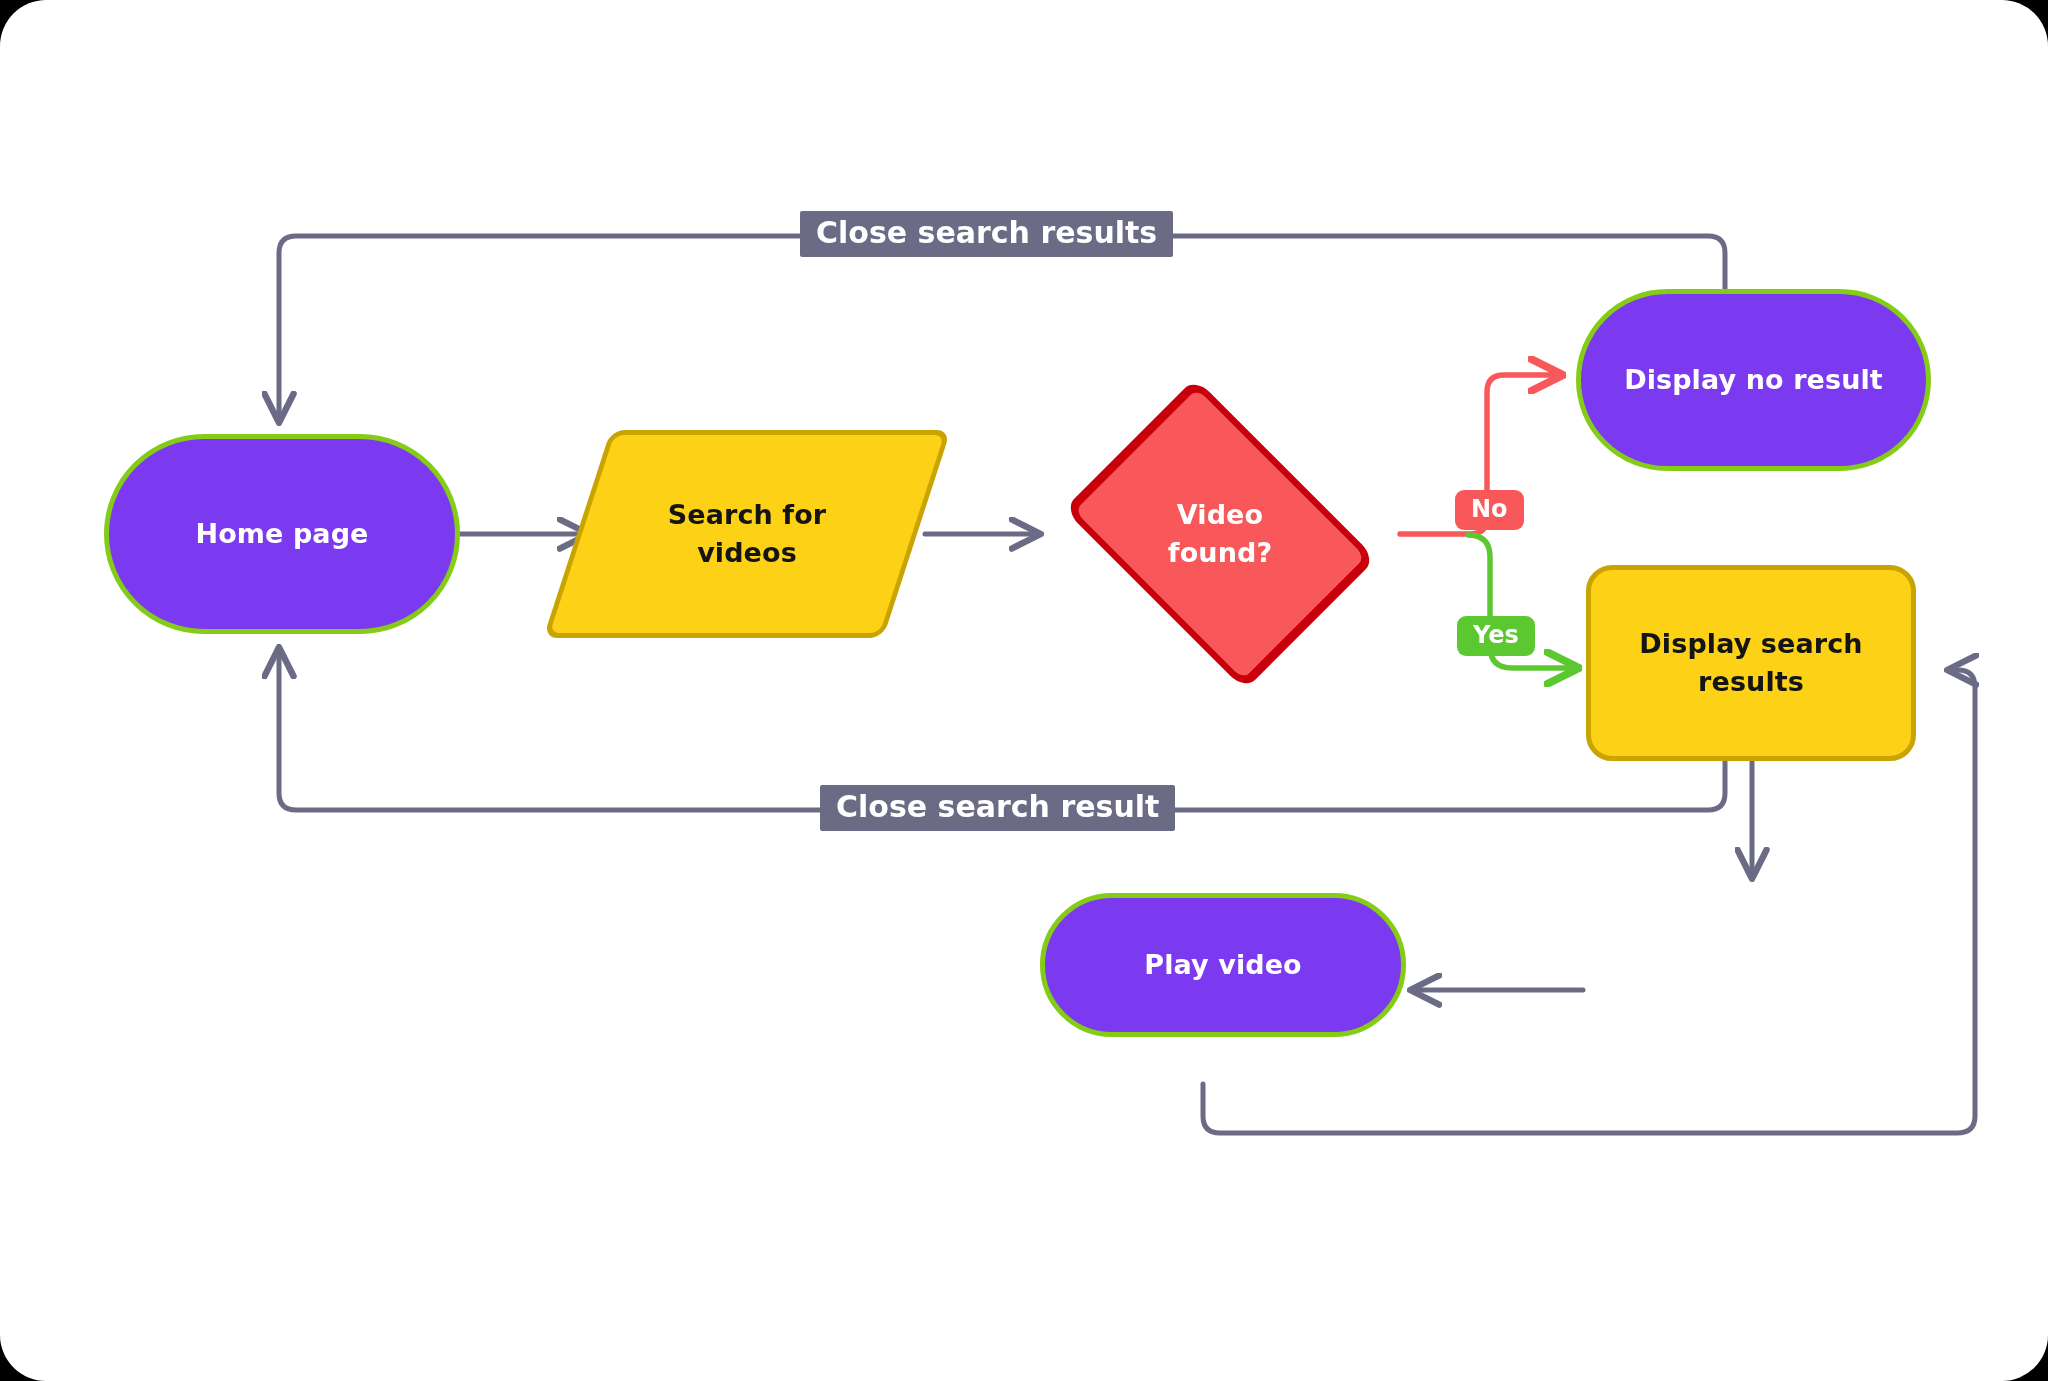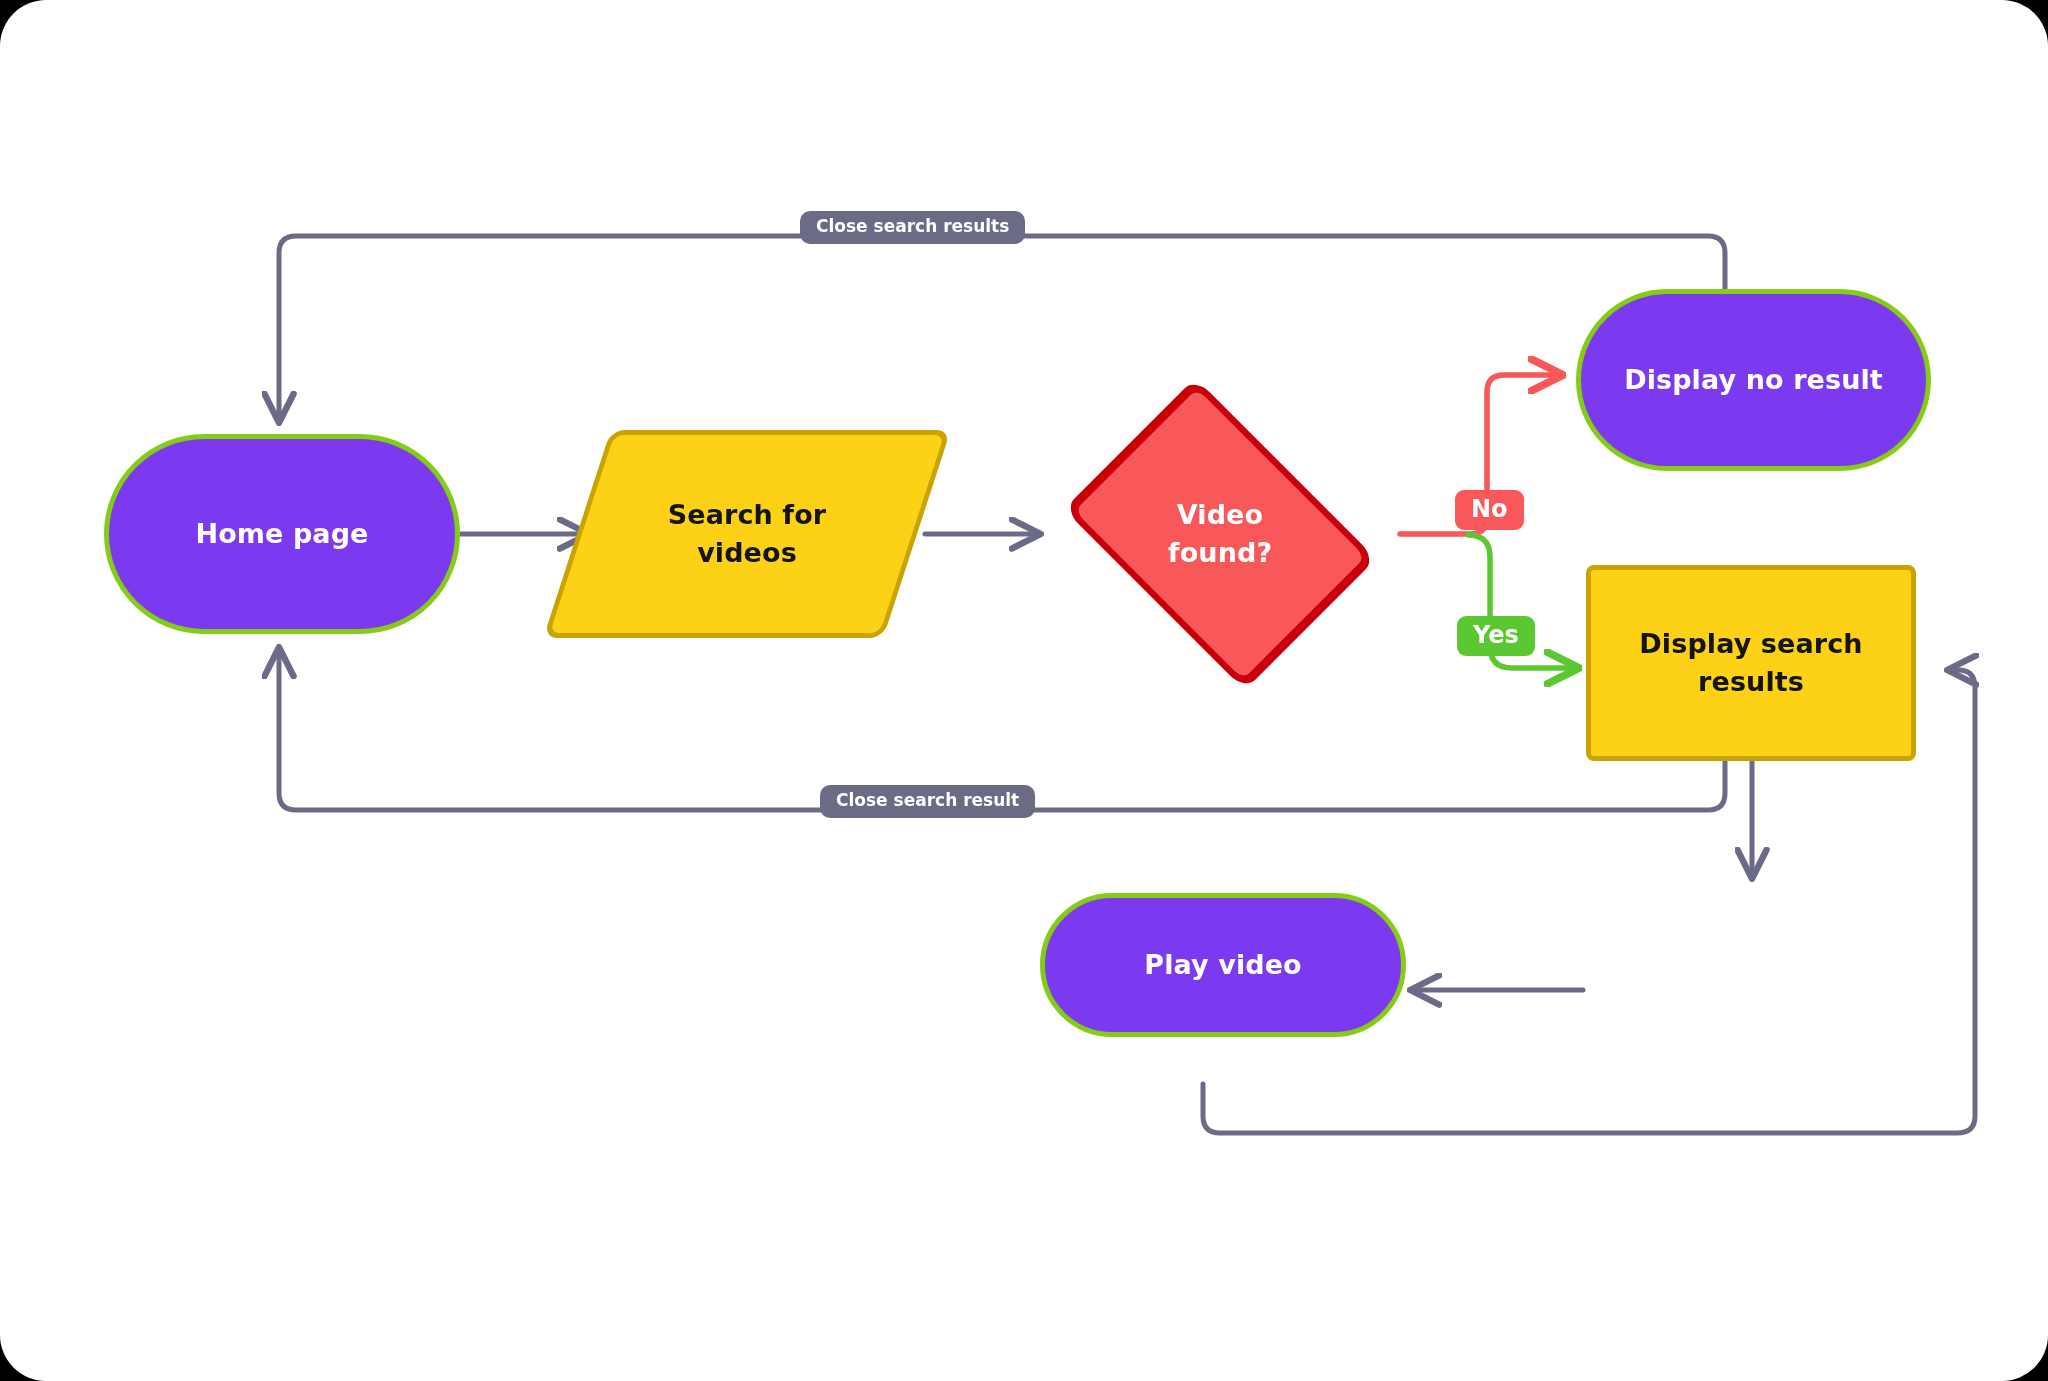--- a/index.html
+++ b/index.html
@@ -42,21 +42,21 @@
   .n-stadium {
     background: #7C3AF0;
     border: 5px solid #84cc16;
     color: #ffffff;
     border-radius: 999px;
   }
   .n-rect {
     background: #FCD116;
     border: 5px solid #C9A400;
     color: #141414;
-    border-radius: 8px;
+    border-radius: 26px;
     text-align: center;
   }
   .n-para {
     color: #141414;
     background: transparent;
     border: none;
   }
   .n-para .para-shape {
     position: absolute;
     left: 0; top: 0; right: 0; bottom: 0;
@@ -84,23 +84,23 @@
   }
   .n-diamond .label { position: relative; z-index: 2; }
 
   
   .edge-label {
     position: absolute;
     display: flex;
     align-items: center;
     justify-content: center;
     font-weight: 700;
-    font-size: 17px;
+    font-size: 30px;
     color: #ffffff;
-    border-radius: 10px;
+    border-radius: 2px;
     padding: 7px 16px 9px 16px;
     white-space: nowrap;
     line-height: 1;
   }
   .el-gray  { background: #6B6B86; }
   .el-red   { background: #F8585A; font-size: 24px; border-radius: 9px; }
   .el-green { background: #5CC831; font-size: 24px; border-radius: 9px; margin-top: 33px; }
 </style>
 </head>
 <body>

